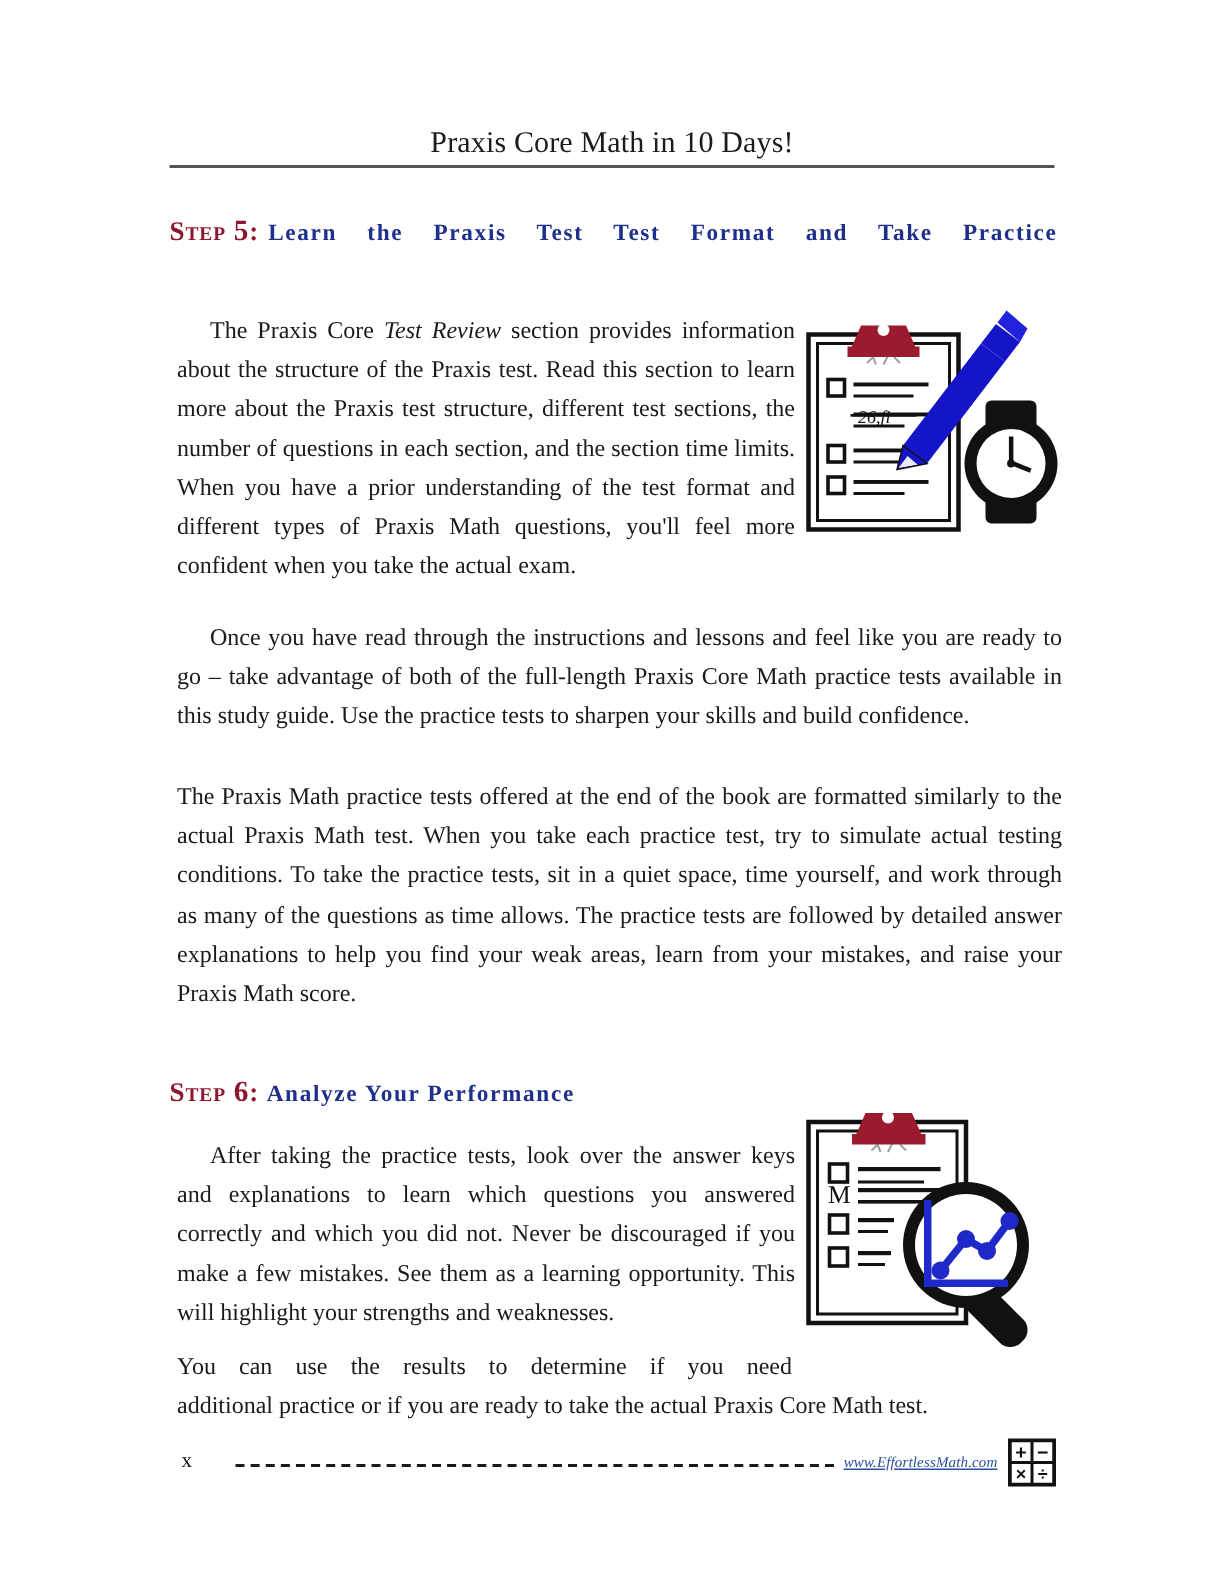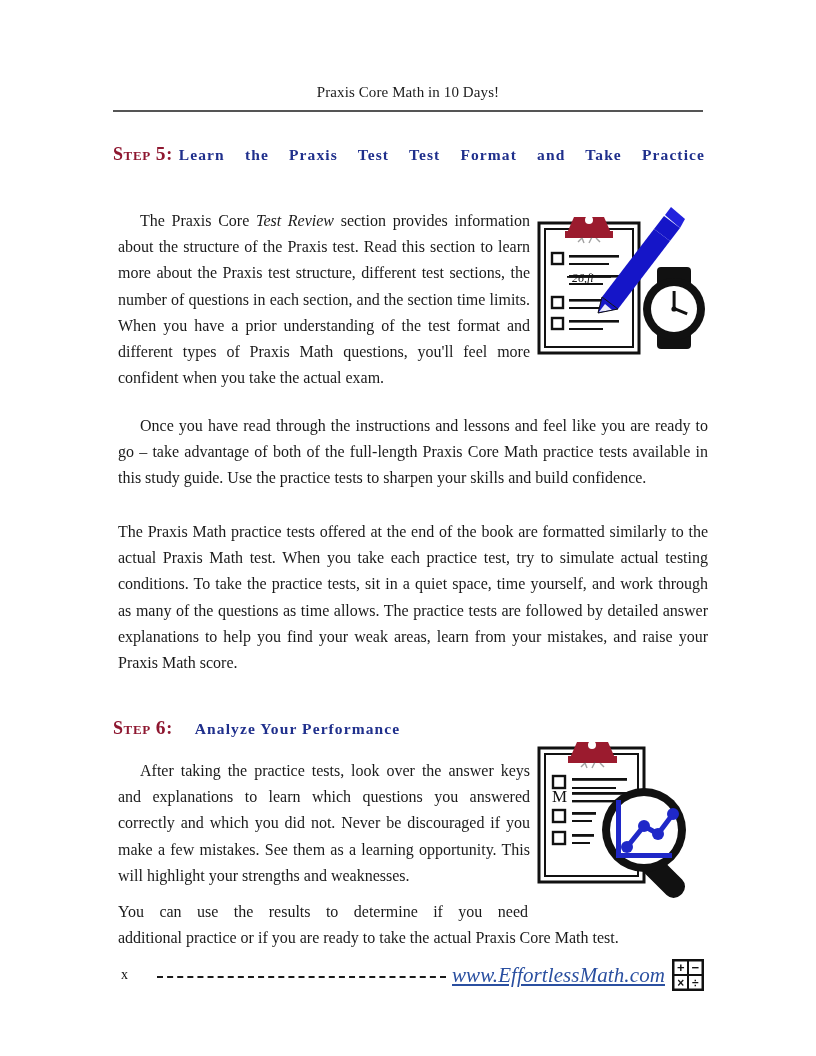--- a/index.html
+++ b/index.html
@@ -22,21 +22,21 @@
     height: 1056px;
   }
 
   
   .runhead {
     position: absolute;
     left: 113px;
     top: 84px;
     width: 590px;
     text-align: center;
-    font-size: 15px;
+    font-size: 20px;
     letter-spacing: 0.1px;
     color: #1c1c1c;
   }
   .headrule {
     position: absolute;
     left: 113px;
     top: 110px;
     width: 590px;
     height: 2px;
     background: #555555;
@@ -78,21 +78,21 @@
   }
   .step5-line2 {
     margin-left: 80px;
     margin-top: 2px;
   }
   .step6 { top: 715px; text-align: center; }
   .step6-line {
     display: flex;
     align-items: baseline;
   }
-  .step6-line .step-title { margin-left: 22px; }
+  .step6-line .step-title { margin-left: 5px; }
 
   
   p.body {
     position: absolute;
     margin: 5px;
     font-size: 16px;
     line-height: 26.2px;
     text-align: justify;
     color: #1a1a1a;
   }
@@ -131,21 +131,21 @@
   .dotted-rule {
     flex: 1;
     height: 0;
     border-top: 2.4px dashed #1a1a1a;
     margin: 0 6px 0 10px;
     position: relative;
     top: 2px;
   }
   .site-link {
     font-style: italic;
-    font-size: 21px;
+    font-size: 10px;
     color: #2a4fa0;
     text-decoration: underline;
     white-space: nowrap;
     letter-spacing: 0.1px;
   }
   .calc-icon {
     margin-left: 6px;
     width: 34px;
     height: 34px;
     display: block;

